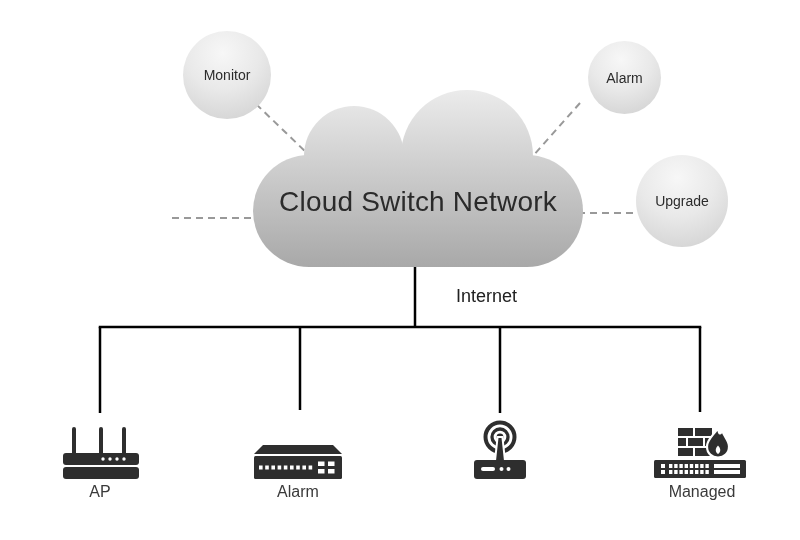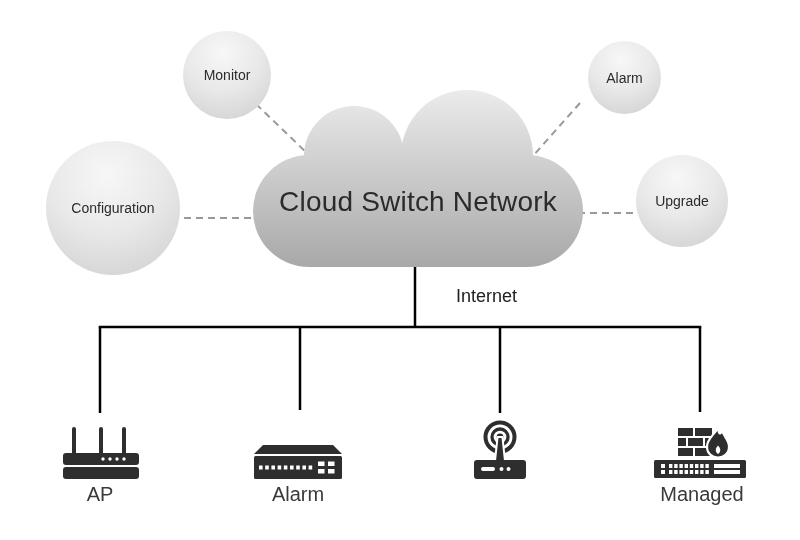--- a/index.html
+++ b/index.html
@@ -31,21 +31,21 @@
   }
 
   .device-icon { position:absolute; fill:#2e2e2e; }
   .ap-icon       { left:63px;  top:427px; }
   .switch-icon   { left:254px; top:445px; }
   .gateway-icon  { left:462px; top:420px; }
   .firewall-icon { left:654px; top:428px; }
 
   .device-label {
     position:absolute; top:483px; width:120px; text-align:center;
-    font-size:20px; color:#3a3a3a;
+    font-size:16px; color:#3a3a3a;
   }
   .lbl-ap       { left:40px;  }
   .lbl-switch   { left:238px; }
   .lbl-gateway  { left:440px; }
   .lbl-firewall { left:642px; }
 </style>
 </head>
 <body>
 
 <div class="canvas">
@@ -76,23 +76,20 @@
     <circle cx="214" cy="68" r="66" fill="url(#cloudGrad)"></circle>
     <rect x="0" y="67" width="330" height="112" rx="56" fill="url(#cloudGrad)"></rect>
   </svg>
   <div class="cloud-label">Cloud Switch Network</div>
 
   <div class="sat-circle sat-monitor">
     <span>Monitor</span>
   </div>
   <div class="sat-circle sat-alarm">
     <span>Alarm</span>
-  </div>
-  <div class="sat-circle sat-configuration">
-    <span>Configuration</span>
   </div>
   <div class="sat-circle sat-upgrade">
     <span>Upgrade</span>
   </div>
 
   <div class="internet-label">Internet</div>
 
   <svg class="device-icon ap-icon" width="76" height="52" viewBox="0 0 76 52">
     <rect x="9" y="0" width="4" height="28" rx="2"></rect>
     <rect x="36" y="0" width="4" height="28" rx="2"></rect>

